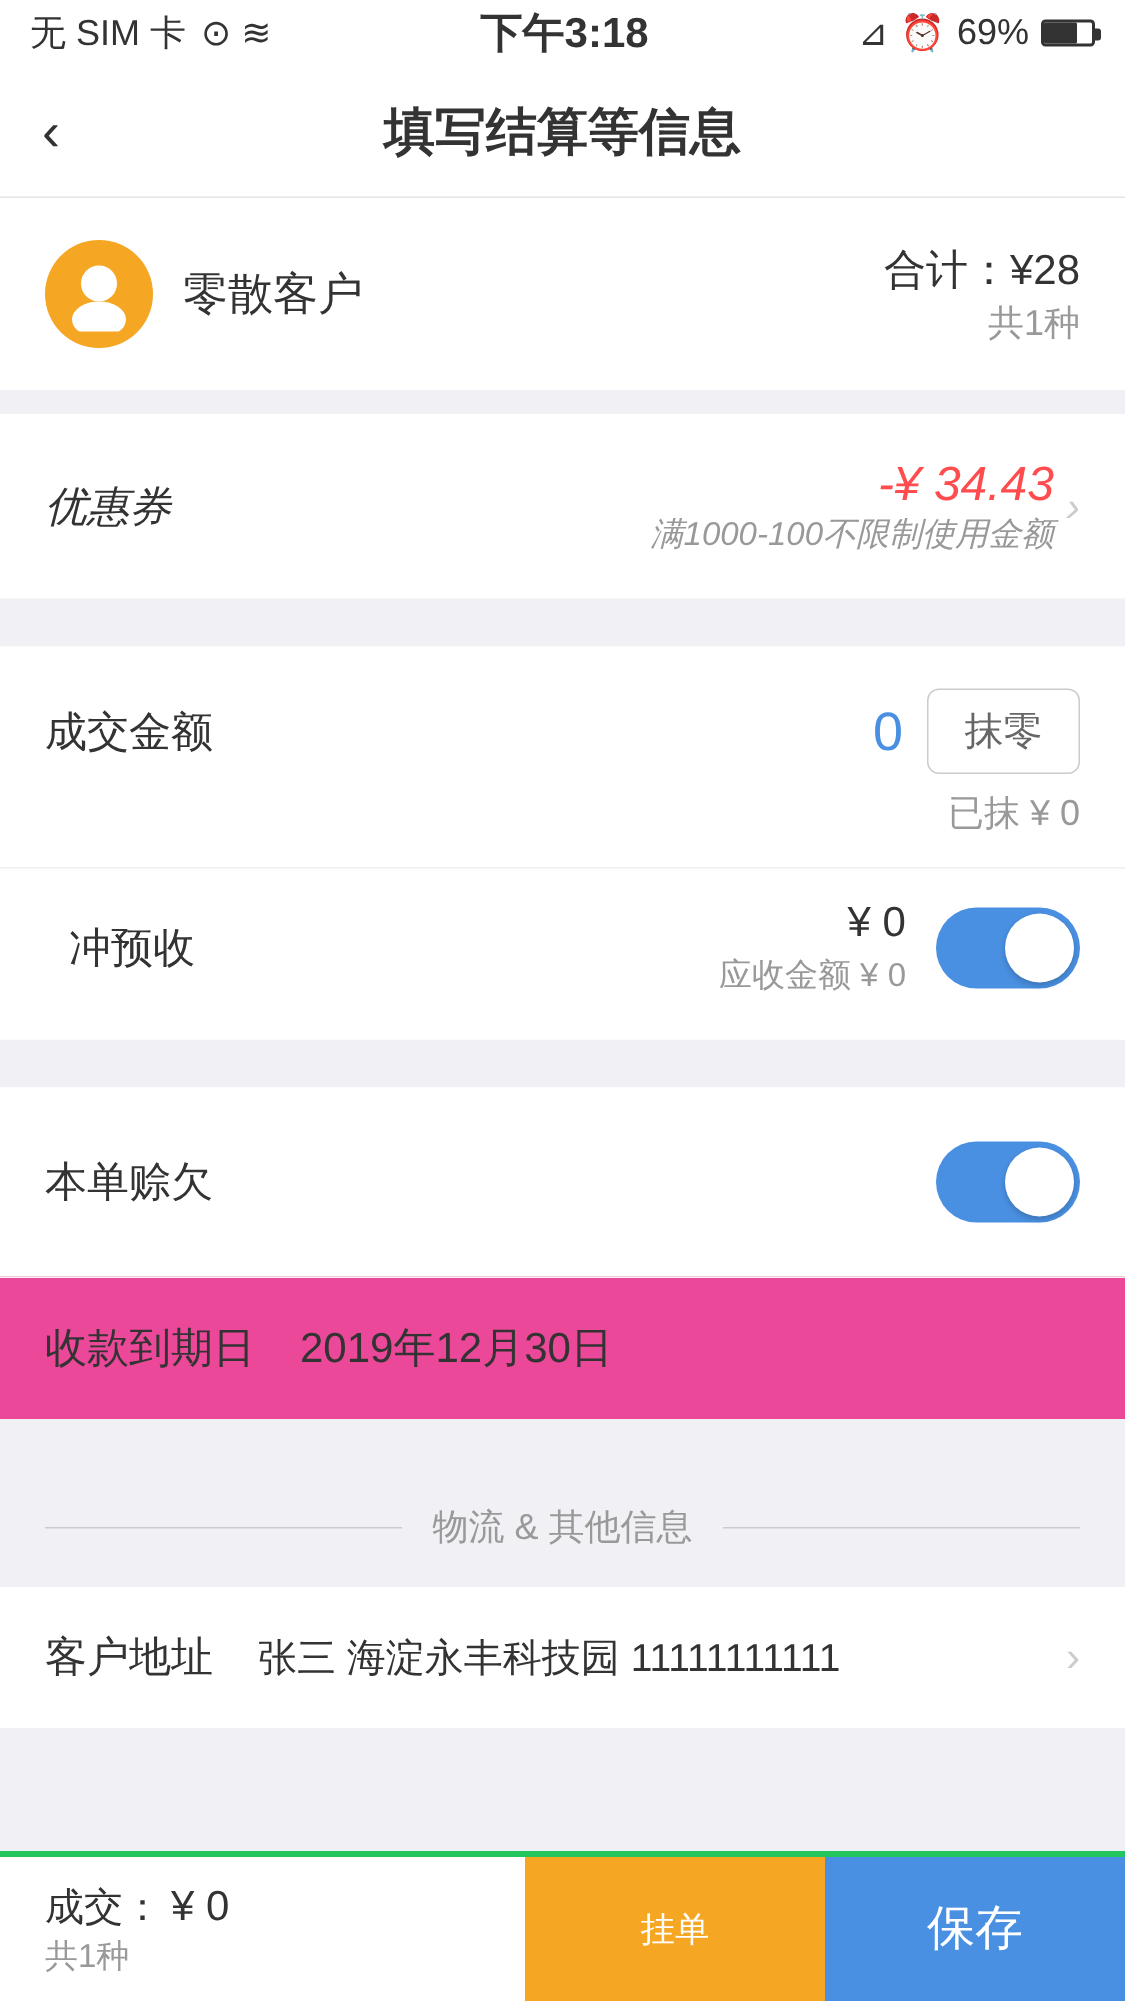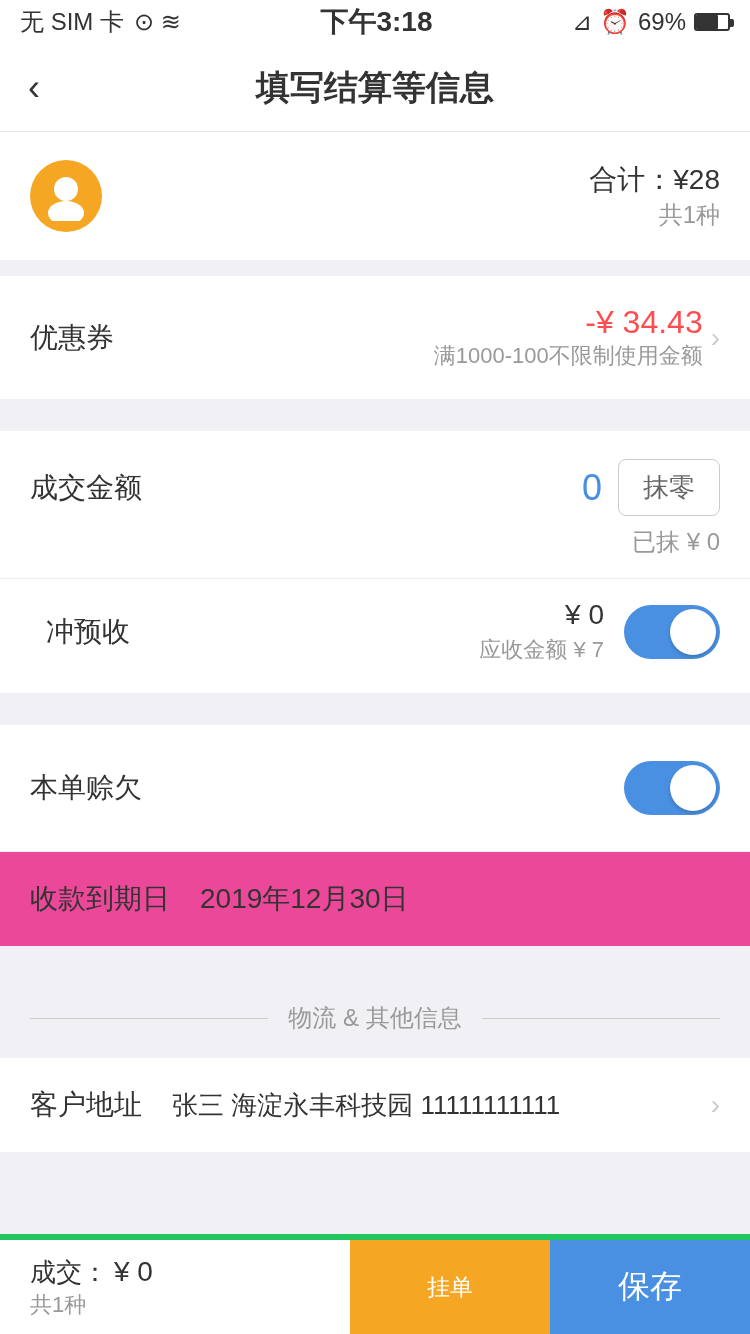--- a/index.html
+++ b/index.html
@@ -212,21 +212,21 @@
 
     
     .bottom-bar {
       position: fixed;
       bottom: 0;
       left: 0;
       width: 750px;
       height: 100px;
       display: flex;
       background: #fff;
-      border-top: 6px solid #22c55e;
+      border-top: 4px solid #22c55e;
     }
     .bottom-summary {
       flex: 1;
       display: flex;
       flex-direction: column;
       justify-content: center;
       padding: 0 30px;
       background: #fff;
     }
     .bottom-deal { font-size: 26px; color: #333; }
@@ -290,30 +290,31 @@
 
 <div class="section">
   <div class="customer-row">
     <div class="customer-left">
       <div class="avatar">
         <svg width="50" height="50" viewBox="0 0 50 50">
           <circle cx="25" cy="18" r="12" fill="#fff"></circle>
           <ellipse cx="25" cy="42" rx="18" ry="12" fill="#fff"></ellipse>
         </svg>
       </div>
+      <span class="customer-name">零散客户</span>
     </div>
     <div class="customer-summary">
       <div class="customer-total">合计：¥28</div>
       <div class="customer-count">共1种</div>
     </div>
   </div>
 </div>
 
 <div class="section">
-  <div class="row" style="border-top: none;">
+  <div class="row" style="border-top: none; font-style: italic;">
     <span class="row-label">优惠券</span>
     <div class="coupon-row-right">
       <div class="coupon-text-block">
         <span class="coupon-discount">-¥ 34.43</span>
         <span class="coupon-desc">满1000-100不限制使用金额</span>
       </div>
       <span class="chevron">›</span>
     </div>
   </div>
 </div>
@@ -328,21 +329,21 @@
       <button class="round-btn">抹零</button>
     </div>
   </div>
   <div class="amount-sub">已抹  ¥ 0</div>
 
   <div class="prepay-row">
     <span class="row-label">冲预收</span>
     <div style="display:flex; align-items:center; gap:20px;">
       <div class="prepay-info">
         <span class="prepay-amount">¥ 0</span>
-        <span class="prepay-receivable">应收金额 ¥ 7</span>
+        <span class="prepay-receivable">应收金额 ¥ 0</span>
       </div>
       <div class="toggle">
         <div class="toggle-knob"></div>
       </div>
     </div>
   </div>
 </div>
 
 <div class="section-divider"></div>
 

